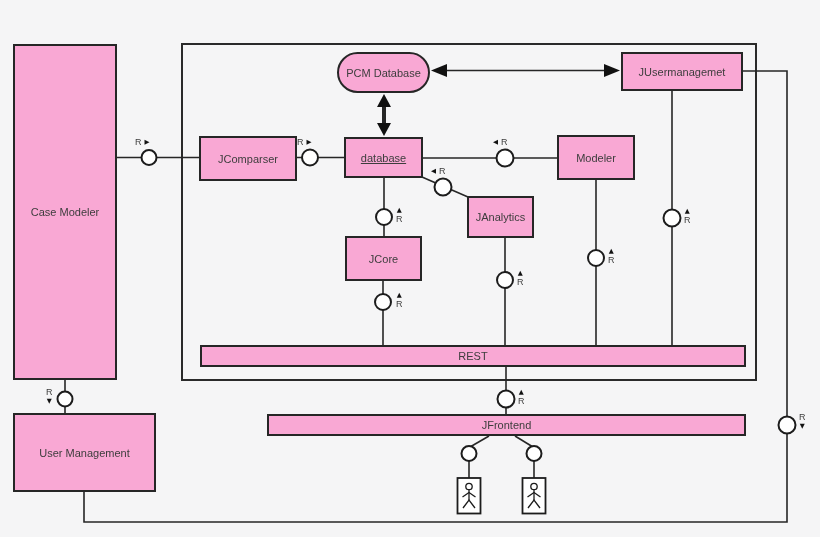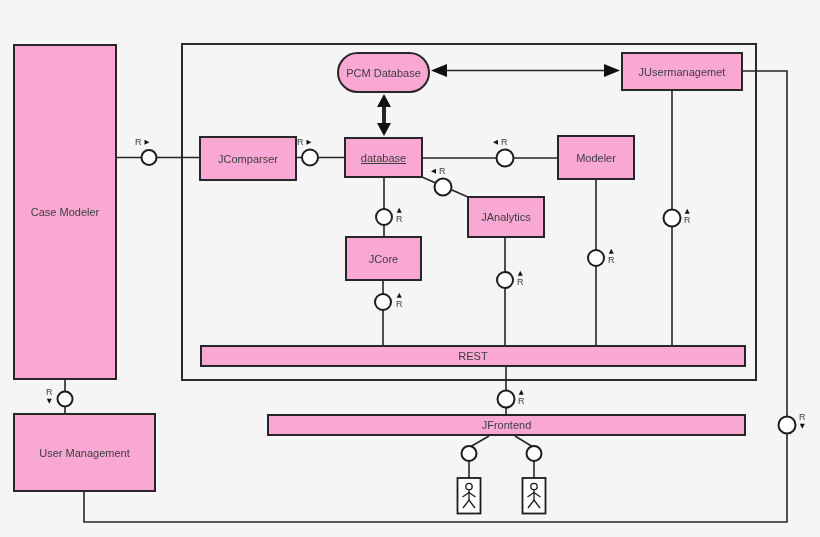--- a/index.html
+++ b/index.html
@@ -120,21 +120,21 @@
   </div>
 
   <div class="node" style="left:344px;top:137px;width:79px;height:41px;text-decoration:underline;">
     <span>database</span>
   </div>
 
   <div class="node" style="left:557px;top:135px;width:78px;height:45px;">
     <span>Modeler</span>
   </div>
 
-  <div class="node" style="left:467px;top:196px;width:78px;height:42px;">
+  <div class="node" style="left:467px;top:196px;width:67px;height:42px;">
     <span>JAnalytics</span>
   </div>
 
   <div class="node" style="left:345px;top:236px;width:77px;height:45px;">
     <span>JCore</span>
   </div>
 
   <div class="node bar" style="left:200px;top:345px;width:546px;height:22px;">
     <span>REST</span>
   </div>

